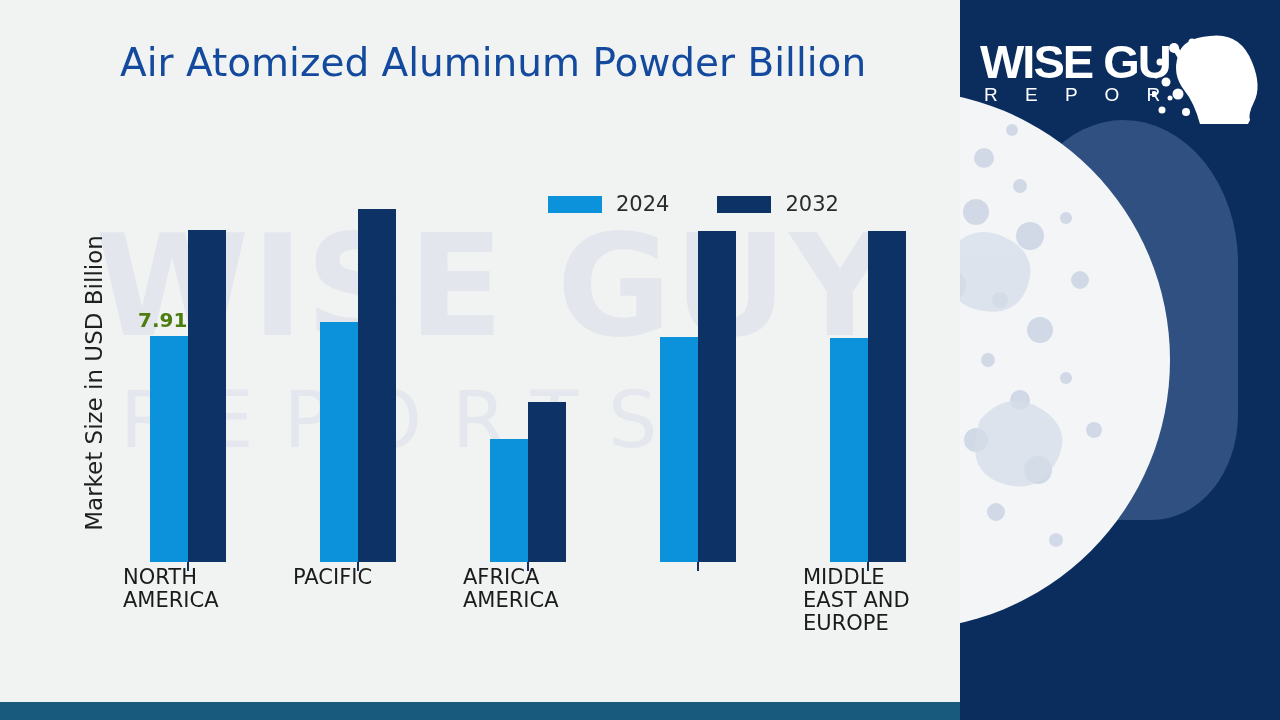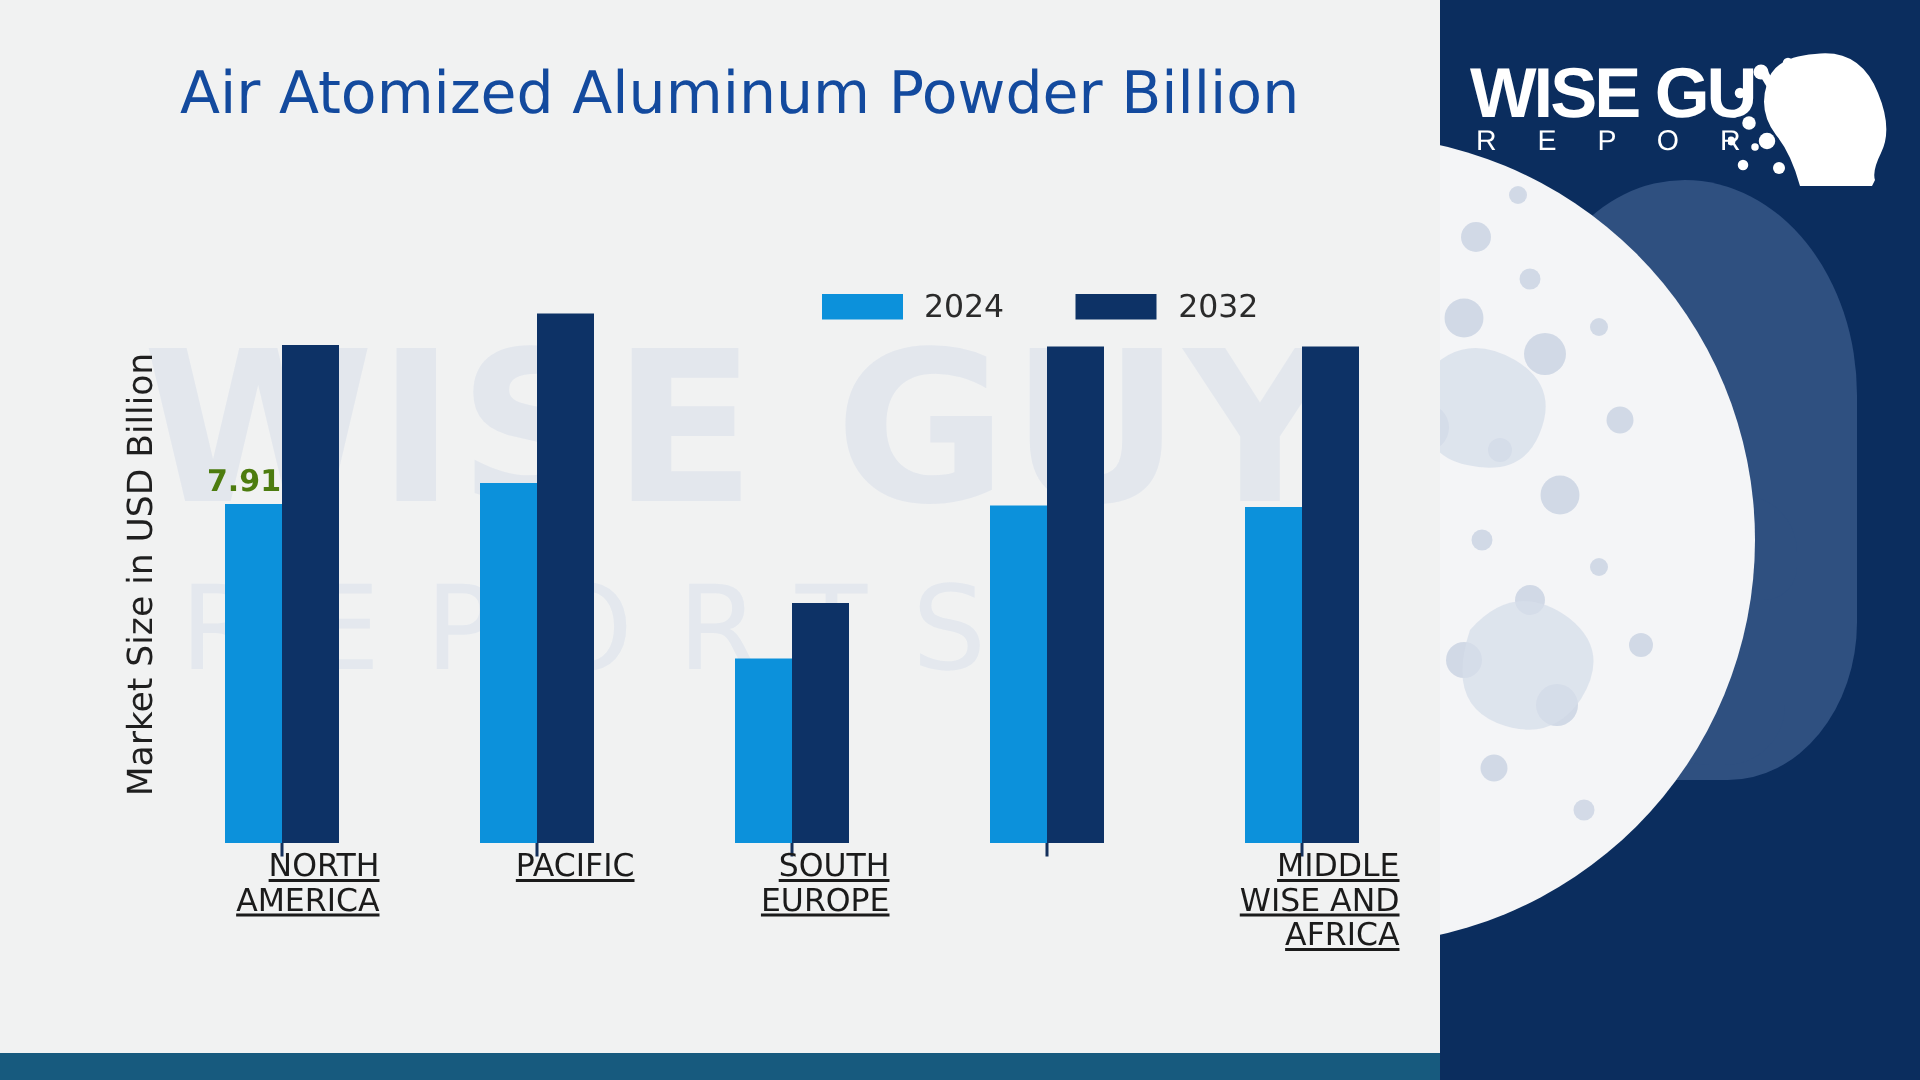--- a/index.html
+++ b/index.html
@@ -213,26 +213,25 @@
 
   
   .catlabels {
     position:absolute;
     left:100px; top:566px;
     width:830px; height:120px;
   }
   .cat {
     position:absolute;
     width:130px;
-    text-align:right;
+    text-align:left;
     font-size:21px;
     line-height:23px;
     color:#1b1b1b;
     font-family:"DejaVu Sans", sans-serif;
-    text-decoration:underline;
   }
 </style>
 </head>
 <body>
 
 <div id="stage">
 
   <div class="watermark">
     <div class="wm-line1">WISE GUY</div>
     <div class="wm-line2">REPORTS</div>
@@ -345,17 +344,17 @@
       <div class="group" style="left: 730px;">
         <div class="bar light" title="MIDDLE EAST AND AFRICA 2024: 7.83" style="height: 224px; background: rgb(12, 145, 219);"></div>
         <div class="bar dark" title="MIDDLE EAST AND AFRICA 2032: 11.55" style="height: 331px; background: rgb(13, 50, 102);"></div>
         <div class="tick"></div>
       </div>
     </div>
 
   <div class="catlabels" id="catlabels">
       <div class="cat" style="left: 23px;">NORTH AMERICA</div>
       <div class="cat" style="left: 193px;">PACIFIC</div>
-      <div class="cat" style="left: 363px;">SOUTH EUROPE</div>
-      <div class="cat" style="left: 703px;">MIDDLE WISE AND AFRICA</div>
+      <div class="cat" style="left: 363px;">AFRICA AMERICA</div>
+      <div class="cat" style="left: 703px;">MIDDLE EAST AND EUROPE</div>
     </div>
 
 </div>
 
 </body></html>

